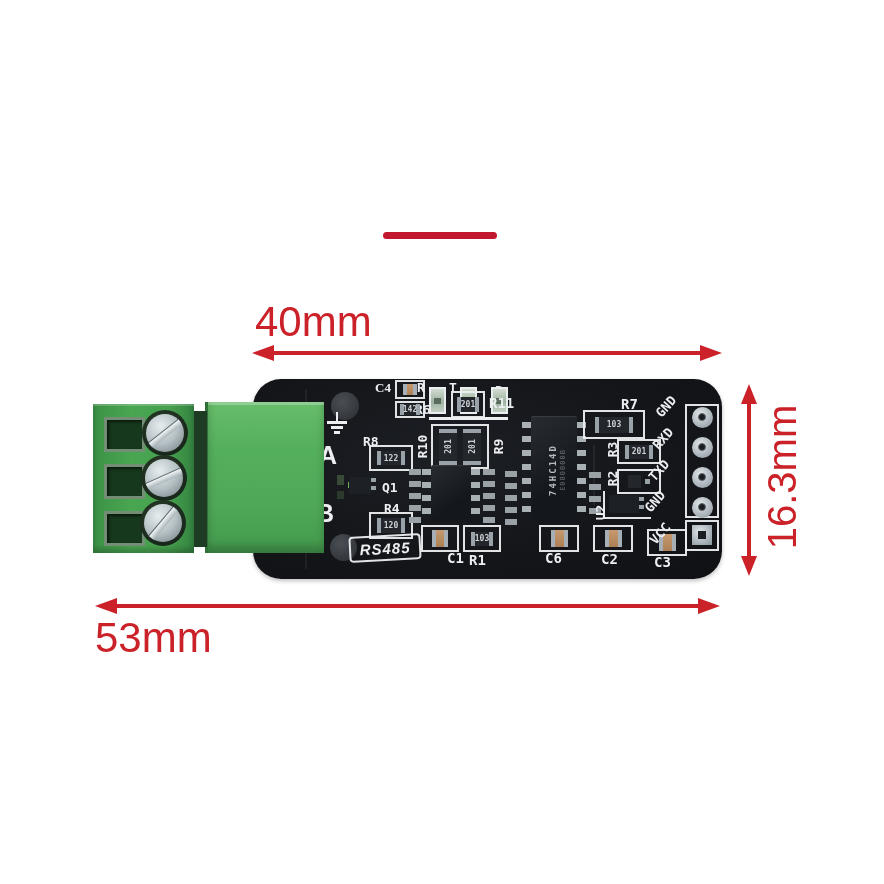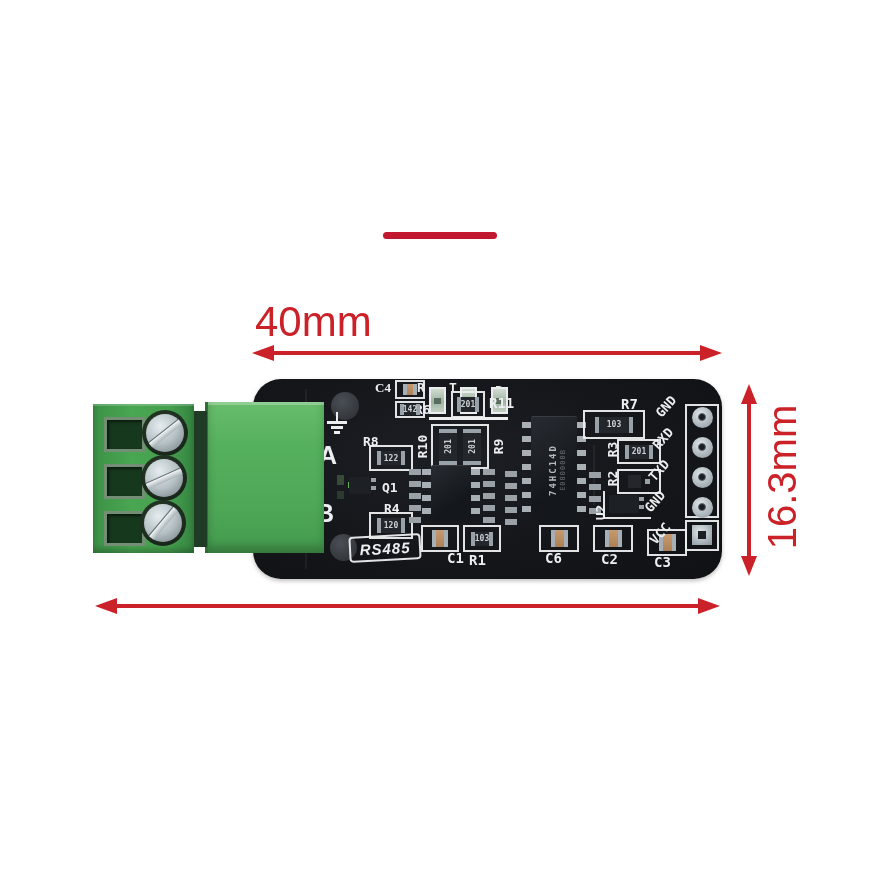--- a/index.html
+++ b/index.html
@@ -297,15 +297,16 @@
   </div>
 
   <div class="dim-v" style="left:741px;top:384px;height:192px;">
       <div class="ln"></div>
     </div>
   <div class="dim-side">16.3mm</div>
 
   <div class="dim-h" style="left:95px;top:598px;width:625px;">
       <div class="ln"></div>
     </div>
+  <div class="dim-txt" style="left:95px;top:614px;width:625px;">53mm</div>
 
 
 </div>
 
 </body></html>

